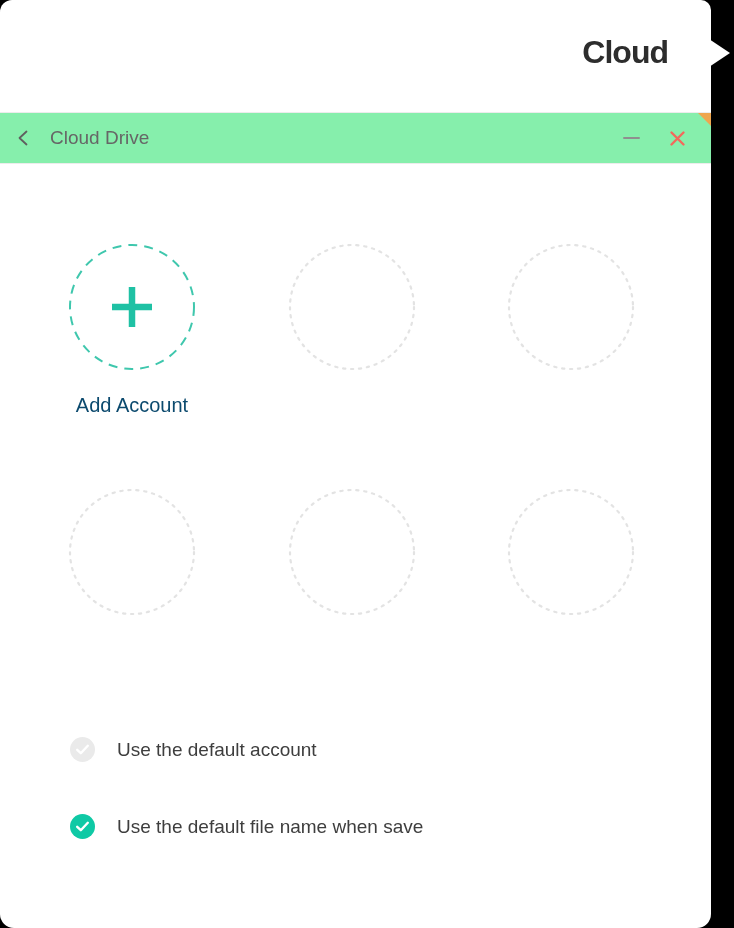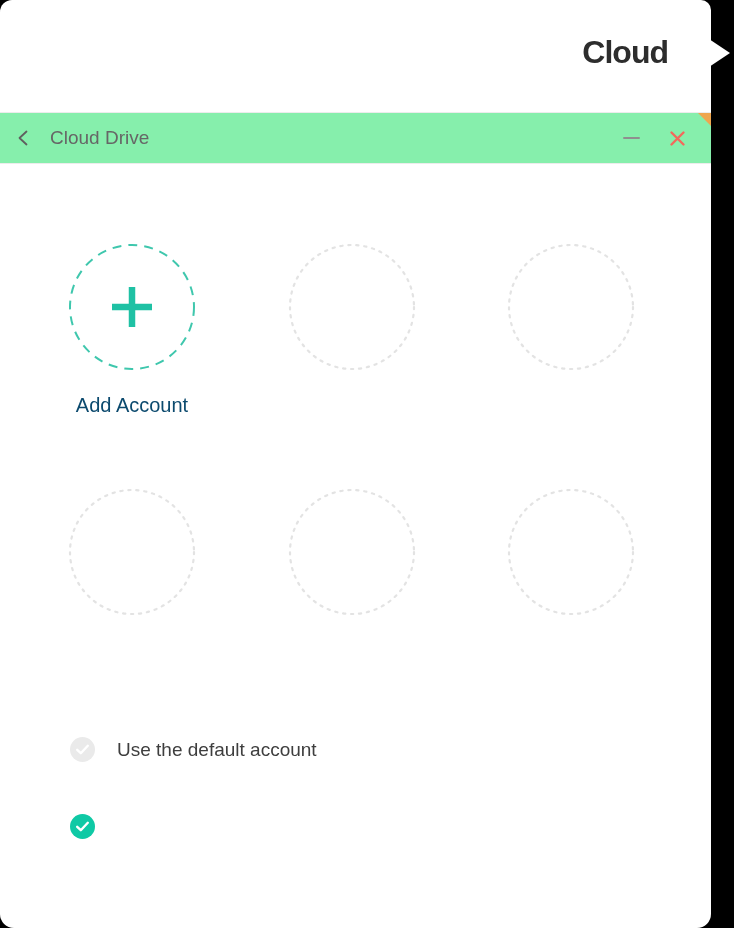--- a/index.html
+++ b/index.html
@@ -115,20 +115,21 @@
       <circle class="opt-circle" cx="12.5" cy="12.5" r="12.5" fill="#eaeaea"></circle>
       <path d="M7.2 12.8 L10.8 16.2 L17.8 8.8" fill="none" stroke="#fff" stroke-width="2.4" stroke-linecap="round" stroke-linejoin="round"></path>
     </svg>
     <span class="opt-label">Use the default account</span>
   </div>
   <div class="opt-row r1">
     <svg class="check-circle" viewBox="0 0 25 25">
       <circle class="opt-circle" cx="12.5" cy="12.5" r="12.5" fill="#0fc9a5"></circle>
       <path d="M7.2 12.8 L10.8 16.2 L17.8 8.8" fill="none" stroke="#fff" stroke-width="2.4" stroke-linecap="round" stroke-linejoin="round"></path>
     </svg>
+    <span class="opt-label">Use the default file name when save</span>
   </div>
 
 <div class="slot" style="left: 287px; top: 242px;"><svg width="130" height="130" viewBox="0 0 130 130">
         <circle cx="65" cy="65" r="62" fill="none" stroke="#e3e3e3" stroke-width="2.2" stroke-dasharray="2.2 5.8" stroke-linecap="round"></circle>
       </svg></div>
     <div class="slot" style="left: 506px; top: 242px;"><svg width="130" height="130" viewBox="0 0 130 130">
         <circle cx="65" cy="65" r="62" fill="none" stroke="#e3e3e3" stroke-width="2.2" stroke-dasharray="2.2 5.8" stroke-linecap="round"></circle>
       </svg></div>
     <div class="slot" style="left: 67px; top: 487px;"><svg width="130" height="130" viewBox="0 0 130 130">
         <circle cx="65" cy="65" r="62" fill="none" stroke="#e3e3e3" stroke-width="2.2" stroke-dasharray="2.2 5.8" stroke-linecap="round"></circle>

